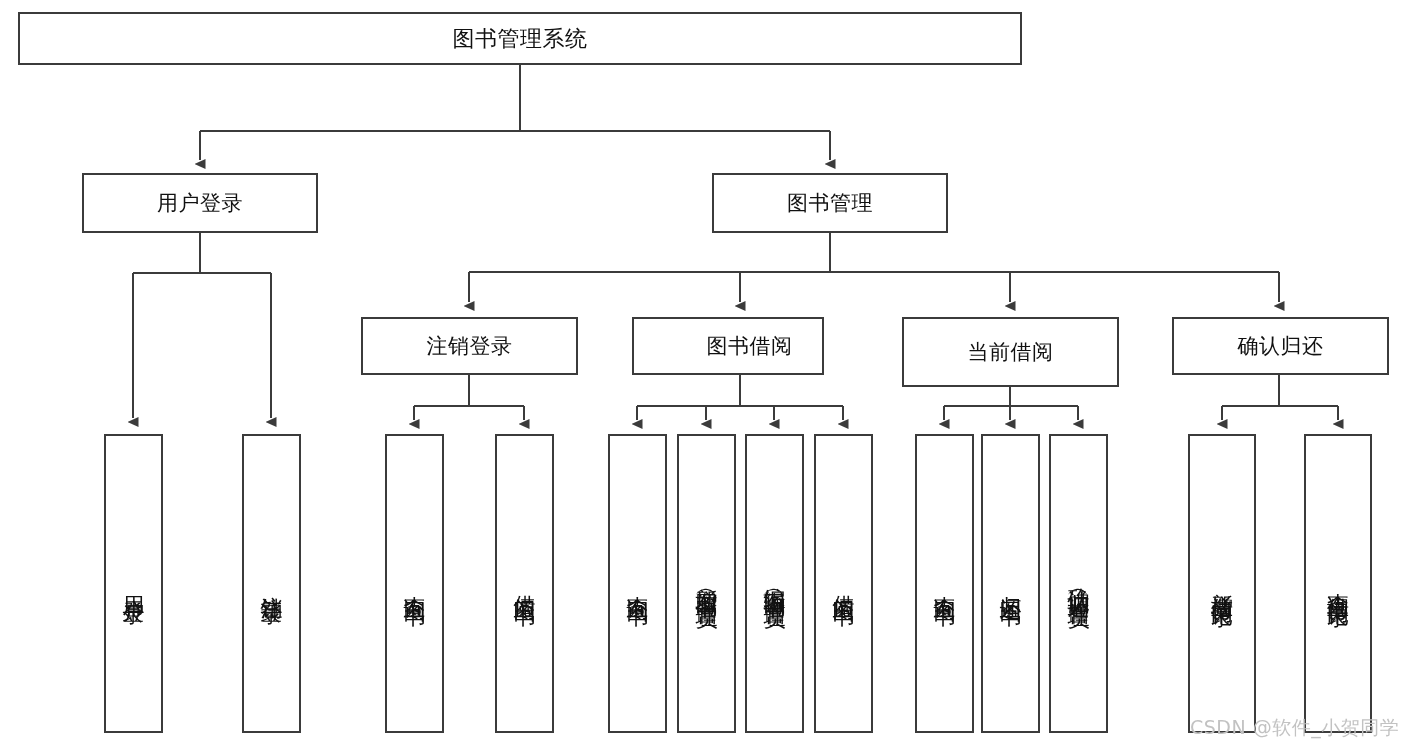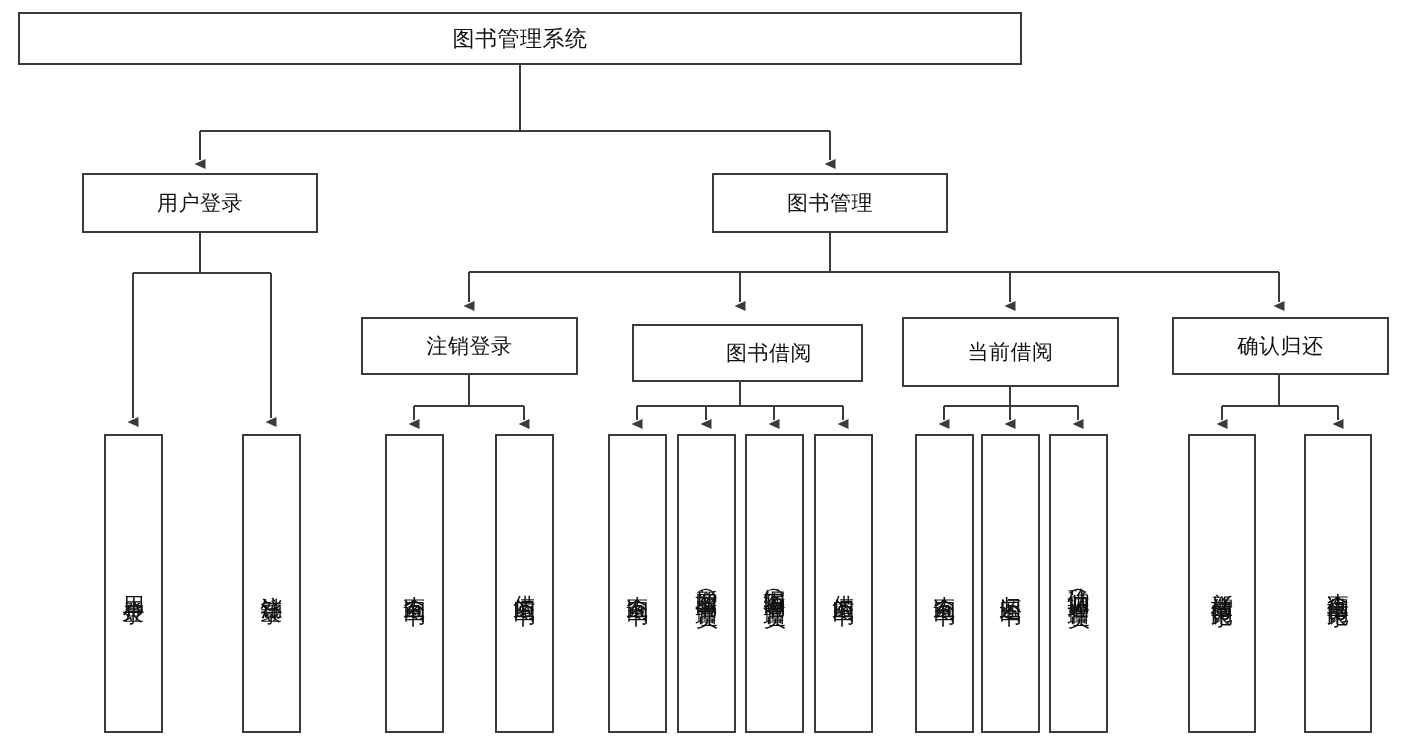--- a/index.html
+++ b/index.html
@@ -130,21 +130,21 @@
   <div class="node level1" style="left:82px; top:173px; width:236px; height:60px;">
     <span class="node-label">用户登录</span>
   </div>
   <div class="node level1" style="left:712px; top:173px; width:236px; height:60px;">
     <span class="node-label">图书管理</span>
   </div>
 
   <div class="node level2" style="left:361px; top:317px; width:217px; height:58px;">
     <span class="node-label">注销登录</span>
   </div>
-  <div class="node level2" style="left:632px; top:324px; width:231px; height:58px;padding-left:43px;">
+  <div class="node level2" style="left:632px; top:317px; width:192px; height:58px;padding-left:43px;">
     <span class="node-label">图书借阅</span>
   </div>
   <div class="node level2" style="left:902px; top:317px; width:217px; height:70px;">
     <span class="node-label">当前借阅</span>
   </div>
   <div class="node level2" style="left:1172px; top:317px; width:217px; height:58px;">
     <span class="node-label">确认归还</span>
   </div>
 
   <div class="node leaf" style="left:104px; top:434px; width:59px; height:299px;">
@@ -184,14 +184,15 @@
     <span class="node-label">确认归还（管理员）</span>
   </div>
 
   <div class="node leaf" style="left:1188px; top:434px; width:68px; height:299px;">
     <span class="node-label">新增借阅记录</span>
   </div>
   <div class="node leaf" style="left:1304px; top:434px; width:68px; height:299px;">
     <span class="node-label">查询借阅记录</span>
   </div>
 
+  <div class="watermark" style="left:1190px; top:715px;">CSDN @软件_小贺同学</div>
 
 </div>
 
 </body></html>

